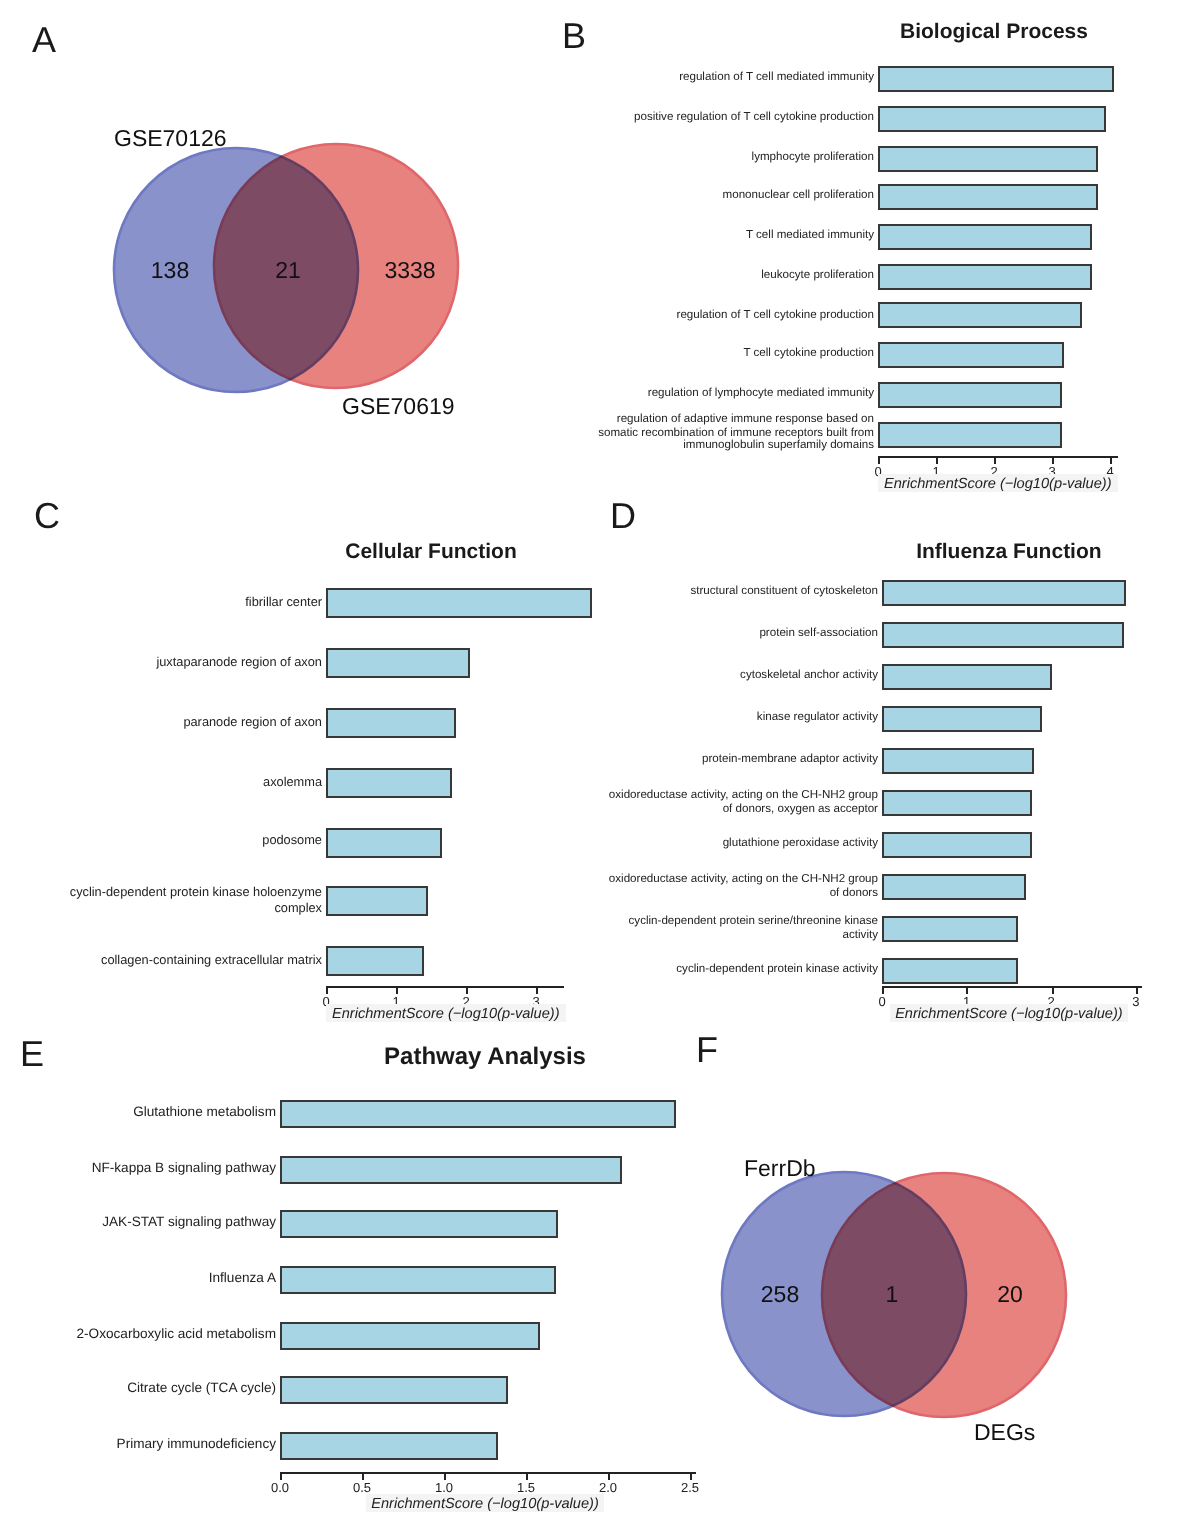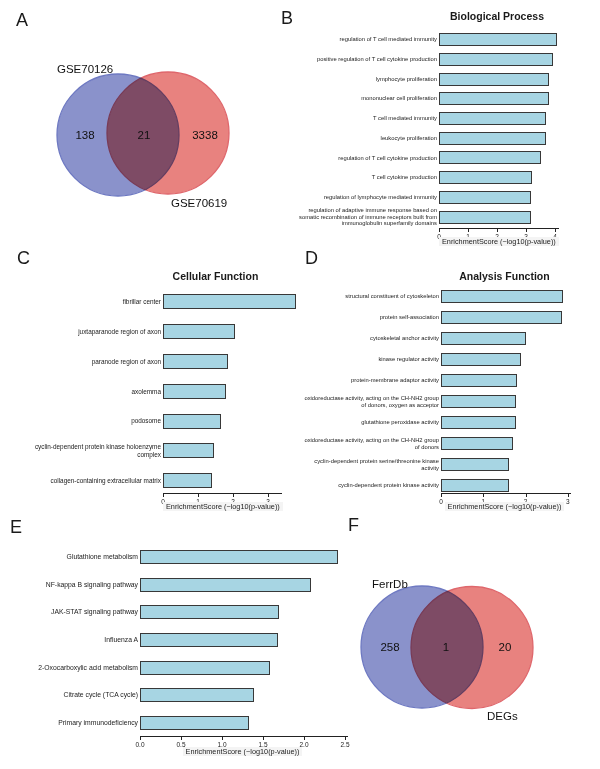--- a/index.html
+++ b/index.html
@@ -12,21 +12,21 @@
   .chart{position:absolute;}
   .chart-title{position:absolute;top:2px;text-align:center;font-weight:700;color:#1a1a1a;}
   .rows{position:absolute;left:0;}
   .row{display:flex;align-items:center;}
   .bar-label{text-align:right;line-height:1.18;color:#222;flex:0 0 auto;}
   .track{position:relative;flex:0 0 auto;}
   .bar{box-sizing:border-box;border:1px solid #383838;}
   .axis{position:absolute;height:0;border-top:1px solid #222;}
   .tick{position:absolute;top:0;width:1px;height:3px;background:#222;}
   .tick-label{position:absolute;top:4px;transform:translateX(-50%);font-size:6.5px;color:#222;white-space:nowrap;}
-  .xlabel{position:absolute;text-align:center;font-size:7.3px;color:#222;white-space:nowrap;}
+  .xlabel{position:absolute;text-align:center;font-size:7.3px;color:#222;white-space:nowrap;font-style:italic;}
   .xlabel span{background:#f4f4f4;padding:0 3px;}
 </style>
 </head>
 <body>
 
 <div class="figure">
 
   <div class="panel-letter" style="left:16px;top:10px">A</div>
   <div class="panel-letter" style="left:281px;top:8px">B</div>
   <div class="panel-letter" style="left:17px;top:248px">C</div>
@@ -176,21 +176,21 @@
         <span class="tick-label" style="left: 35px;">1</span>
         <span class="tick" style="left: 70px;"></span>
         <span class="tick-label" style="left: 70px;">2</span>
         <span class="tick" style="left: 105px;"></span>
         <span class="tick-label" style="left: 105px;">3</span>
       </div>
     <div class="xlabel" style="left: 150px; width: 105px; top: 234px;"><span>EnrichmentScore (−log10(p-value))</span></div>
   </div>
 
   <div class="chart" style="left:304px;top:268px;width:290px;height:250px">
-    <div class="chart-title" style="left: 137px; width: 126.9px; font-size: 10.5px;">Analysis Function</div>
+    <div class="chart-title" style="left: 137px; width: 126.9px; font-size: 10.5px;">Influenza Function</div>
     <div class="rows" style="top: 18px;">
         <div class="row" style="height: 21px;">
           <div class="bar-label" style="width: 135px; font-size: 5.8px;">structural constituent of cytoskeleton</div>
           <div class="track" style="margin-left: 2px;">
             <div class="bar" style="width: 121.824px; height: 13px; background: rgb(167, 213, 227); border-color: rgb(56, 56, 56);"></div>
           </div>
         </div>
         <div class="row" style="height: 21px;">
           <div class="bar-label" style="width: 135px; font-size: 5.8px;">protein self-association</div>
           <div class="track" style="margin-left: 2px;">
@@ -253,20 +253,21 @@
         <span class="tick-label" style="left: 42.3px;">1</span>
         <span class="tick" style="left: 84.6px;"></span>
         <span class="tick-label" style="left: 84.6px;">2</span>
         <span class="tick" style="left: 126.9px;"></span>
         <span class="tick-label" style="left: 126.9px;">3</span>
       </div>
     <div class="xlabel" style="left: 137px; width: 126.9px; top: 234px;"><span>EnrichmentScore (−log10(p-value))</span></div>
   </div>
 
   <div class="chart" style="left:20px;top:519px;width:340px;height:245px">
+    <div class="chart-title" style="left: 120px; width: 205px; font-size: 12px;">Pathway Analysis</div>
     <div class="rows" style="top: 24px;">
         <div class="row" style="height: 27.7px;">
           <div class="bar-label" style="width: 118px; font-size: 6.8px;">Glutathione metabolism</div>
           <div class="track" style="margin-left: 2px;">
             <div class="bar" style="width: 197.62px; height: 14px; background: rgb(167, 213, 227); border-color: rgb(56, 56, 56);"></div>
           </div>
         </div>
         <div class="row" style="height: 27.7px;">
           <div class="bar-label" style="width: 118px; font-size: 6.8px;">NF-kappa B signaling pathway</div>
           <div class="track" style="margin-left: 2px;">

